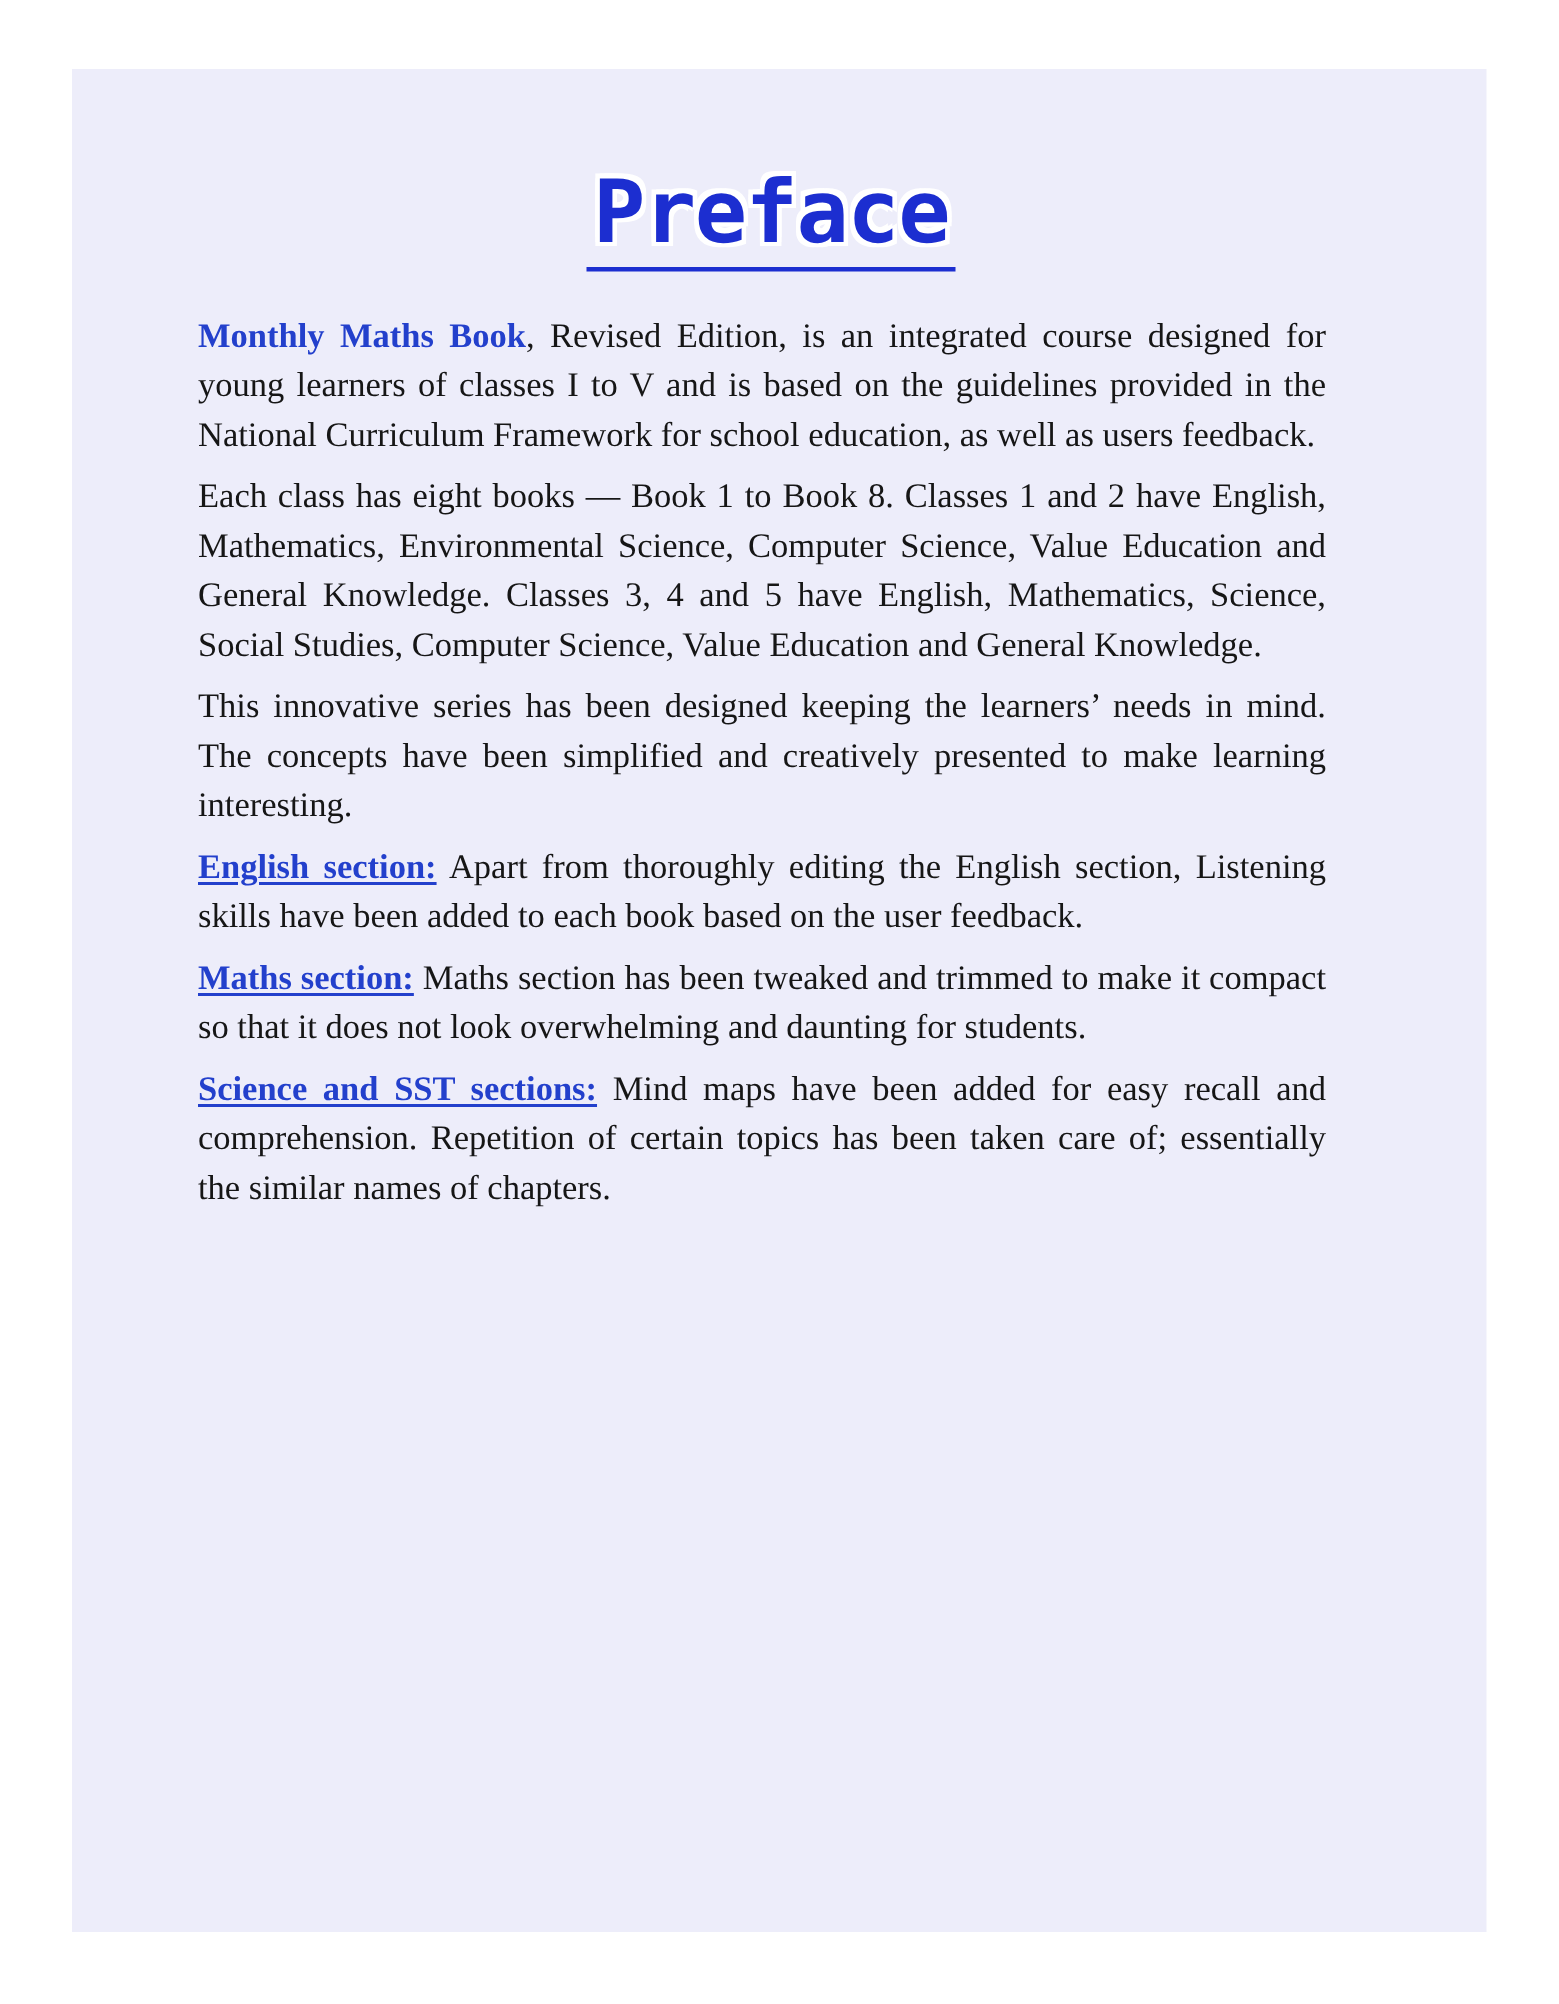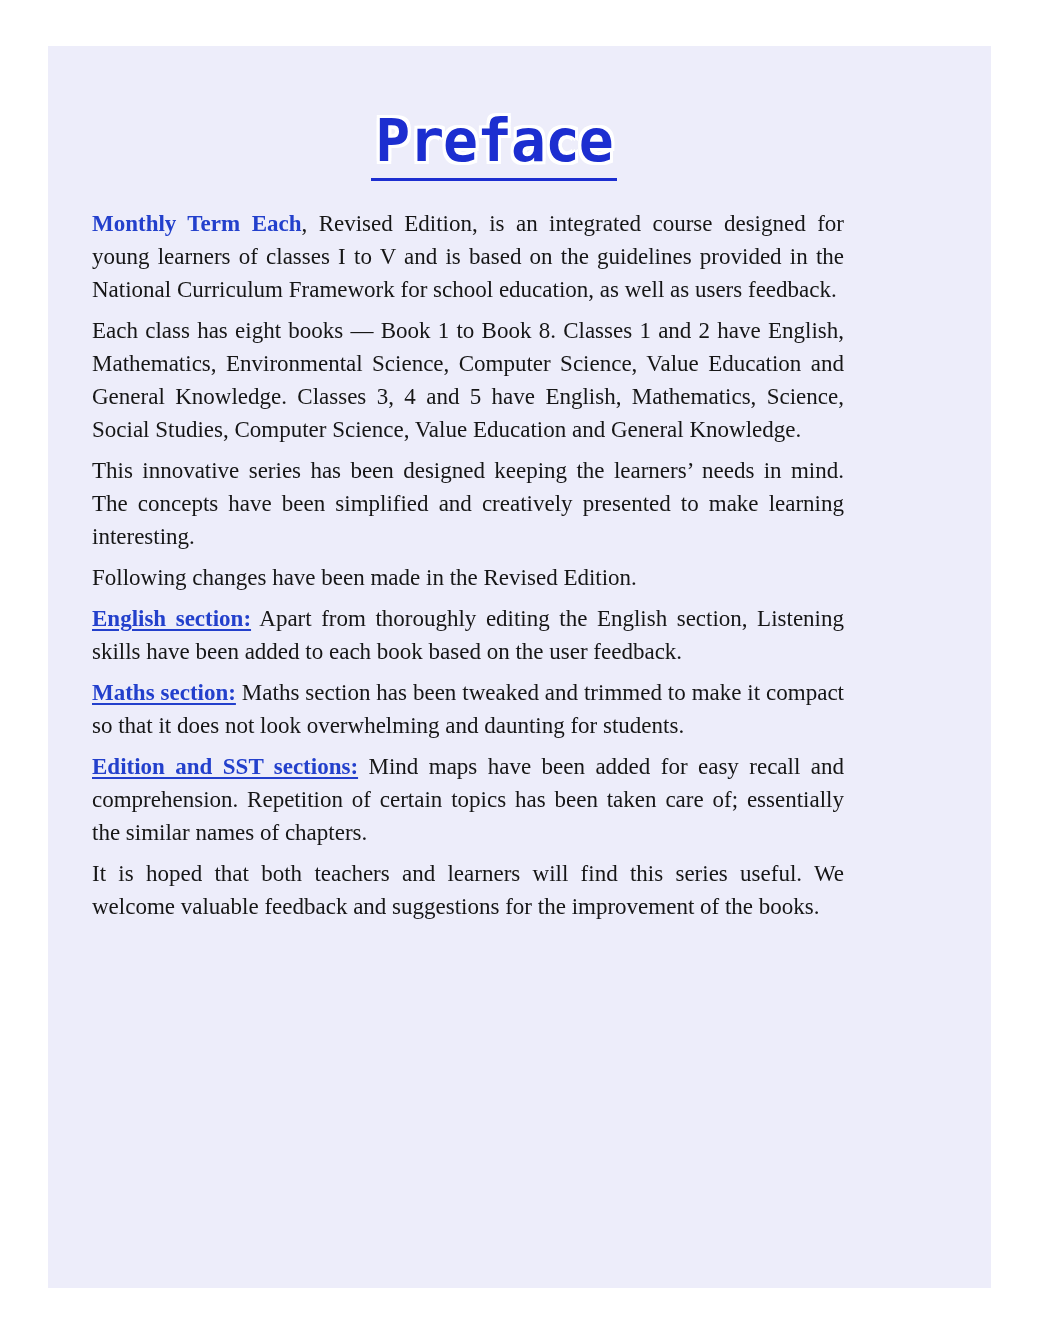--- a/index.html
+++ b/index.html
@@ -14,21 +14,21 @@
     height: 1336px;
     background: var(--page_background, #ffffff);
   }
   .card {
     position: absolute;
     left: 48px;
     top: 46px;
     width: 943px;
     height: 1242px;
     background: var(--card_background, #ededfa);
-    padding: 66px 95px 0 44px;
+    padding: 66px 95px 0 84px;
   }
   .title-wrap {
     text-align: center;
     margin-bottom: 26px;
   }
   .title {
     display: inline-block;
     font-family: "DejaVu Sans Mono", monospace;
     font-weight: bold;
     font-size: 58px;
@@ -74,33 +74,31 @@
 <div class="page">
   <div class="card">
 
     <div class="title-wrap">
       <h1 class="title">Preface</h1>
       <div class="title-rule"></div>
     </div>
 
     <div class="content">
 
-      <p class="para"><span class="lead">Monthly Term Each</span><span>, Revised Edition, is an integrated course designed for young learners of classes I to V and is based on the guidelines provided in the National Curriculum Framework for school education, as well as users feedback.</span></p>
+      <p class="para"><span class="lead">Monthly Maths Book</span><span>, Revised Edition, is an integrated course designed for young learners of classes I to V and is based on the guidelines provided in the National Curriculum Framework for school education, as well as users feedback.</span></p>
 
       <p class="para"><span>Each class has eight books — Book 1 to Book 8. Classes 1 and 2 have English, Mathematics, Environmental Science, Computer Science, Value Education and General Knowledge. Classes 3, 4 and 5 have English, Mathematics, Science, Social Studies, Computer Science, Value Education and General Knowledge.</span></p>
 
       <p class="para"><span>This innovative series has been designed keeping the learners’ needs in mind. The concepts have been simplified and creatively presented to make learning interesting.</span></p>
 
-      <p class="para"><span>Following changes have been made in the Revised Edition.</span></p>
 
       <p class="para"><span class="lead underlined">English section:</span><span> Apart from thoroughly editing the English section, Listening skills have been added to each book based on the user feedback.</span></p>
 
       <p class="para"><span class="lead underlined">Maths section:</span><span> Maths section has been tweaked and trimmed to make it compact so that it does not look overwhelming and daunting for students.</span></p>
 
-      <p class="para"><span class="lead underlined">Edition and SST sections:</span><span> Mind maps have been added for easy recall and comprehension. Repetition of certain topics has been taken care of; essentially the similar names of chapters.</span></p>
+      <p class="para"><span class="lead underlined">Science and SST sections:</span><span> Mind maps have been added for easy recall and comprehension. Repetition of certain topics has been taken care of; essentially the similar names of chapters.</span></p>
 
 
 
-      <p class="para"><span>It is hoped that both teachers and learners will find this series useful. We welcome valuable feedback and suggestions for the improvement of the books.</span></p>
 
     </div>
   </div>
 </div>
 
 </body></html>

